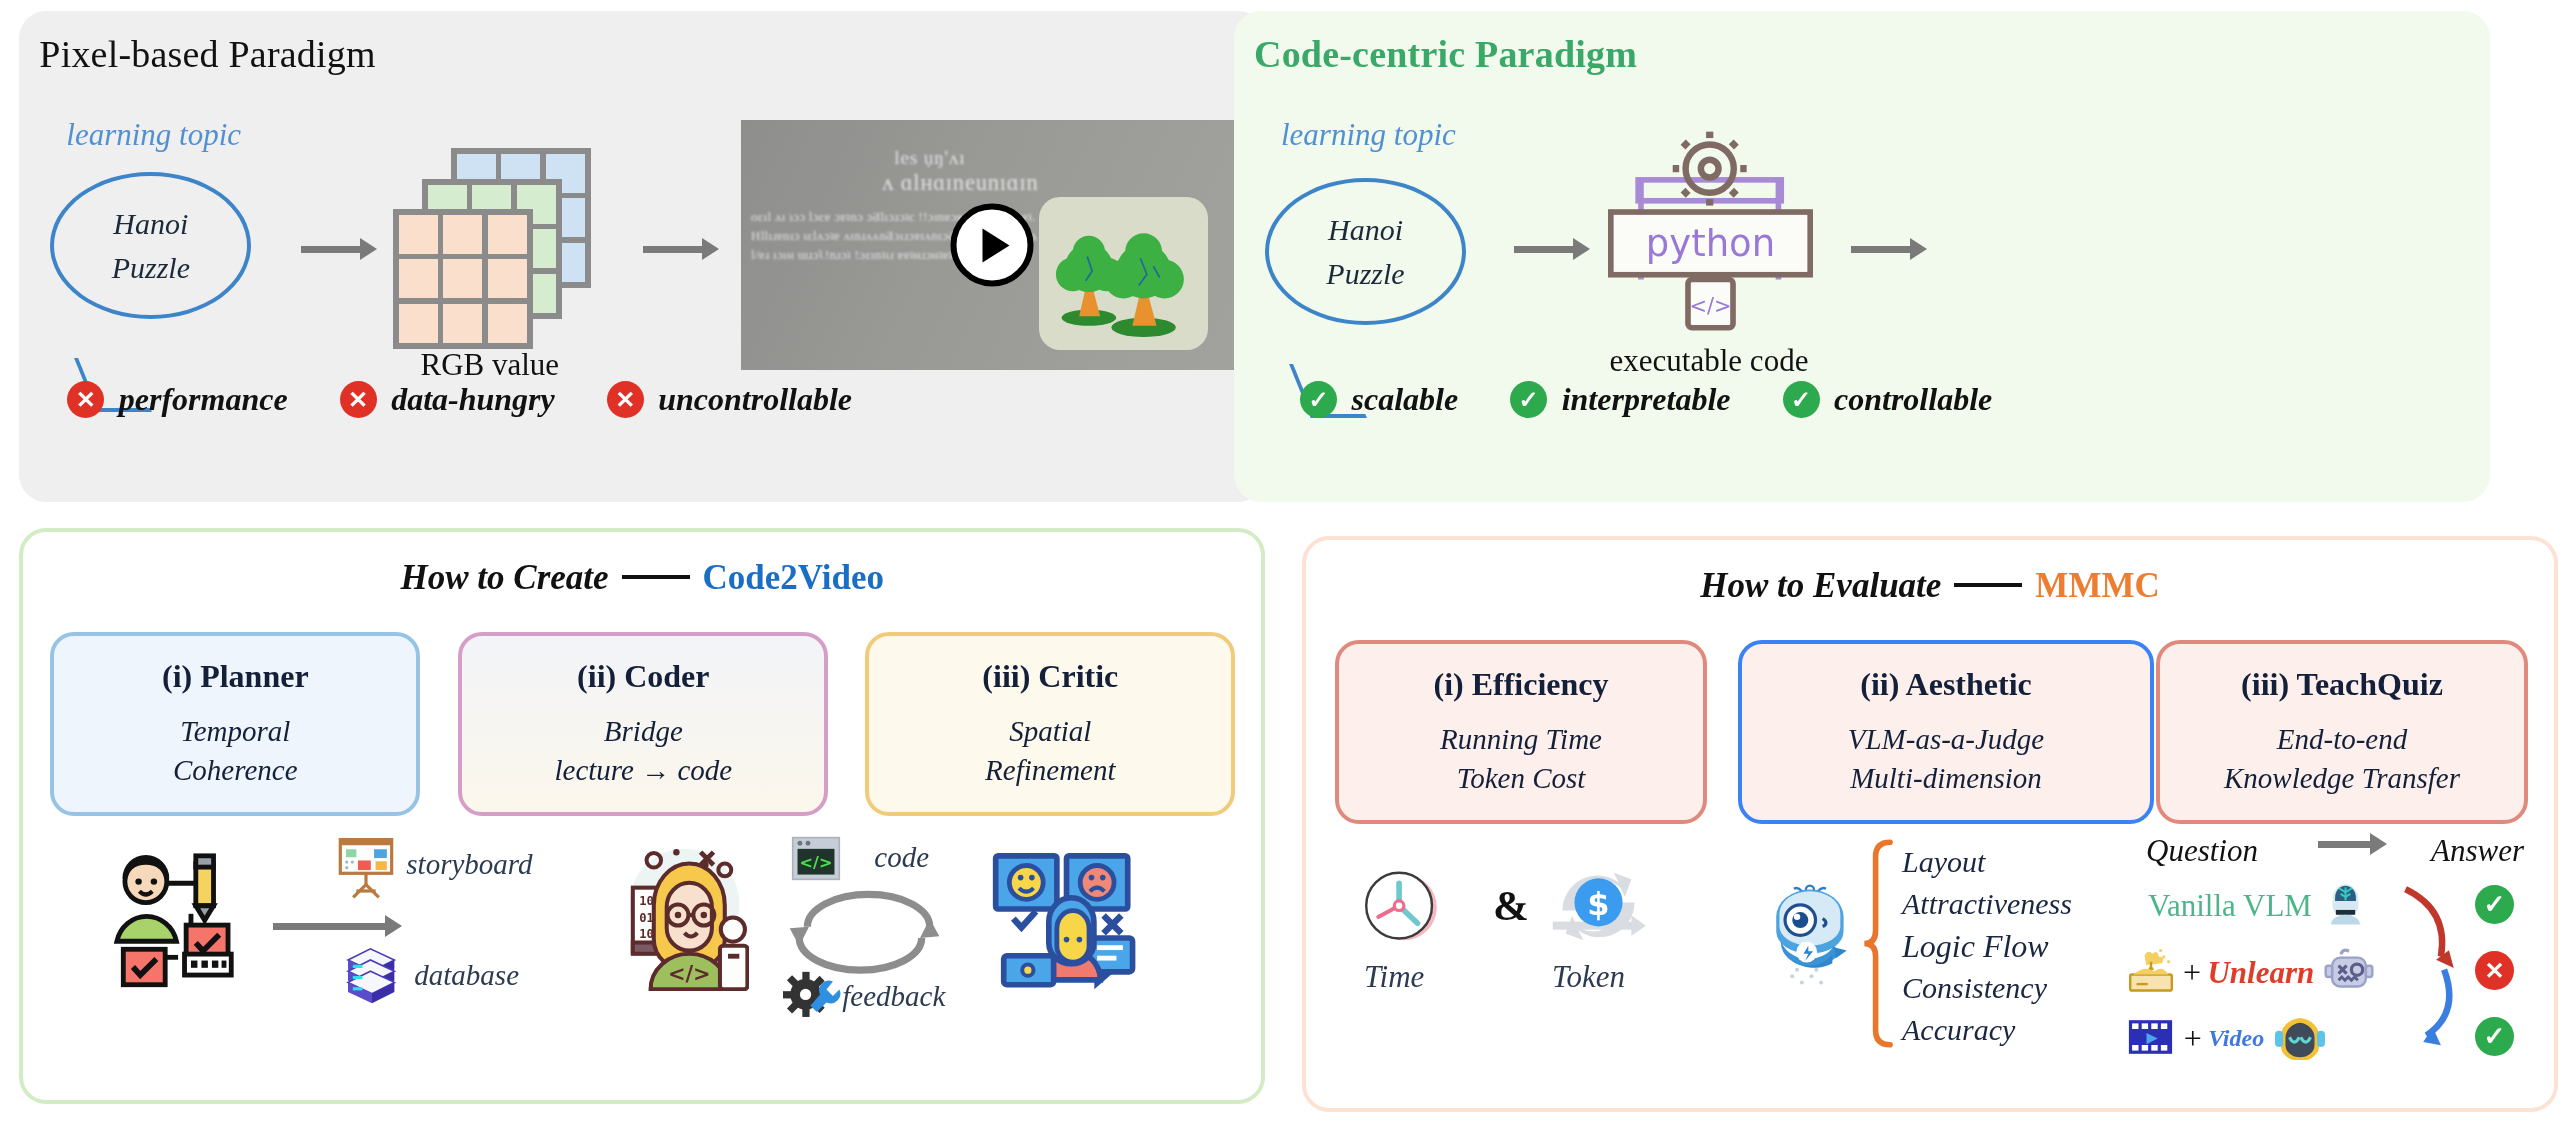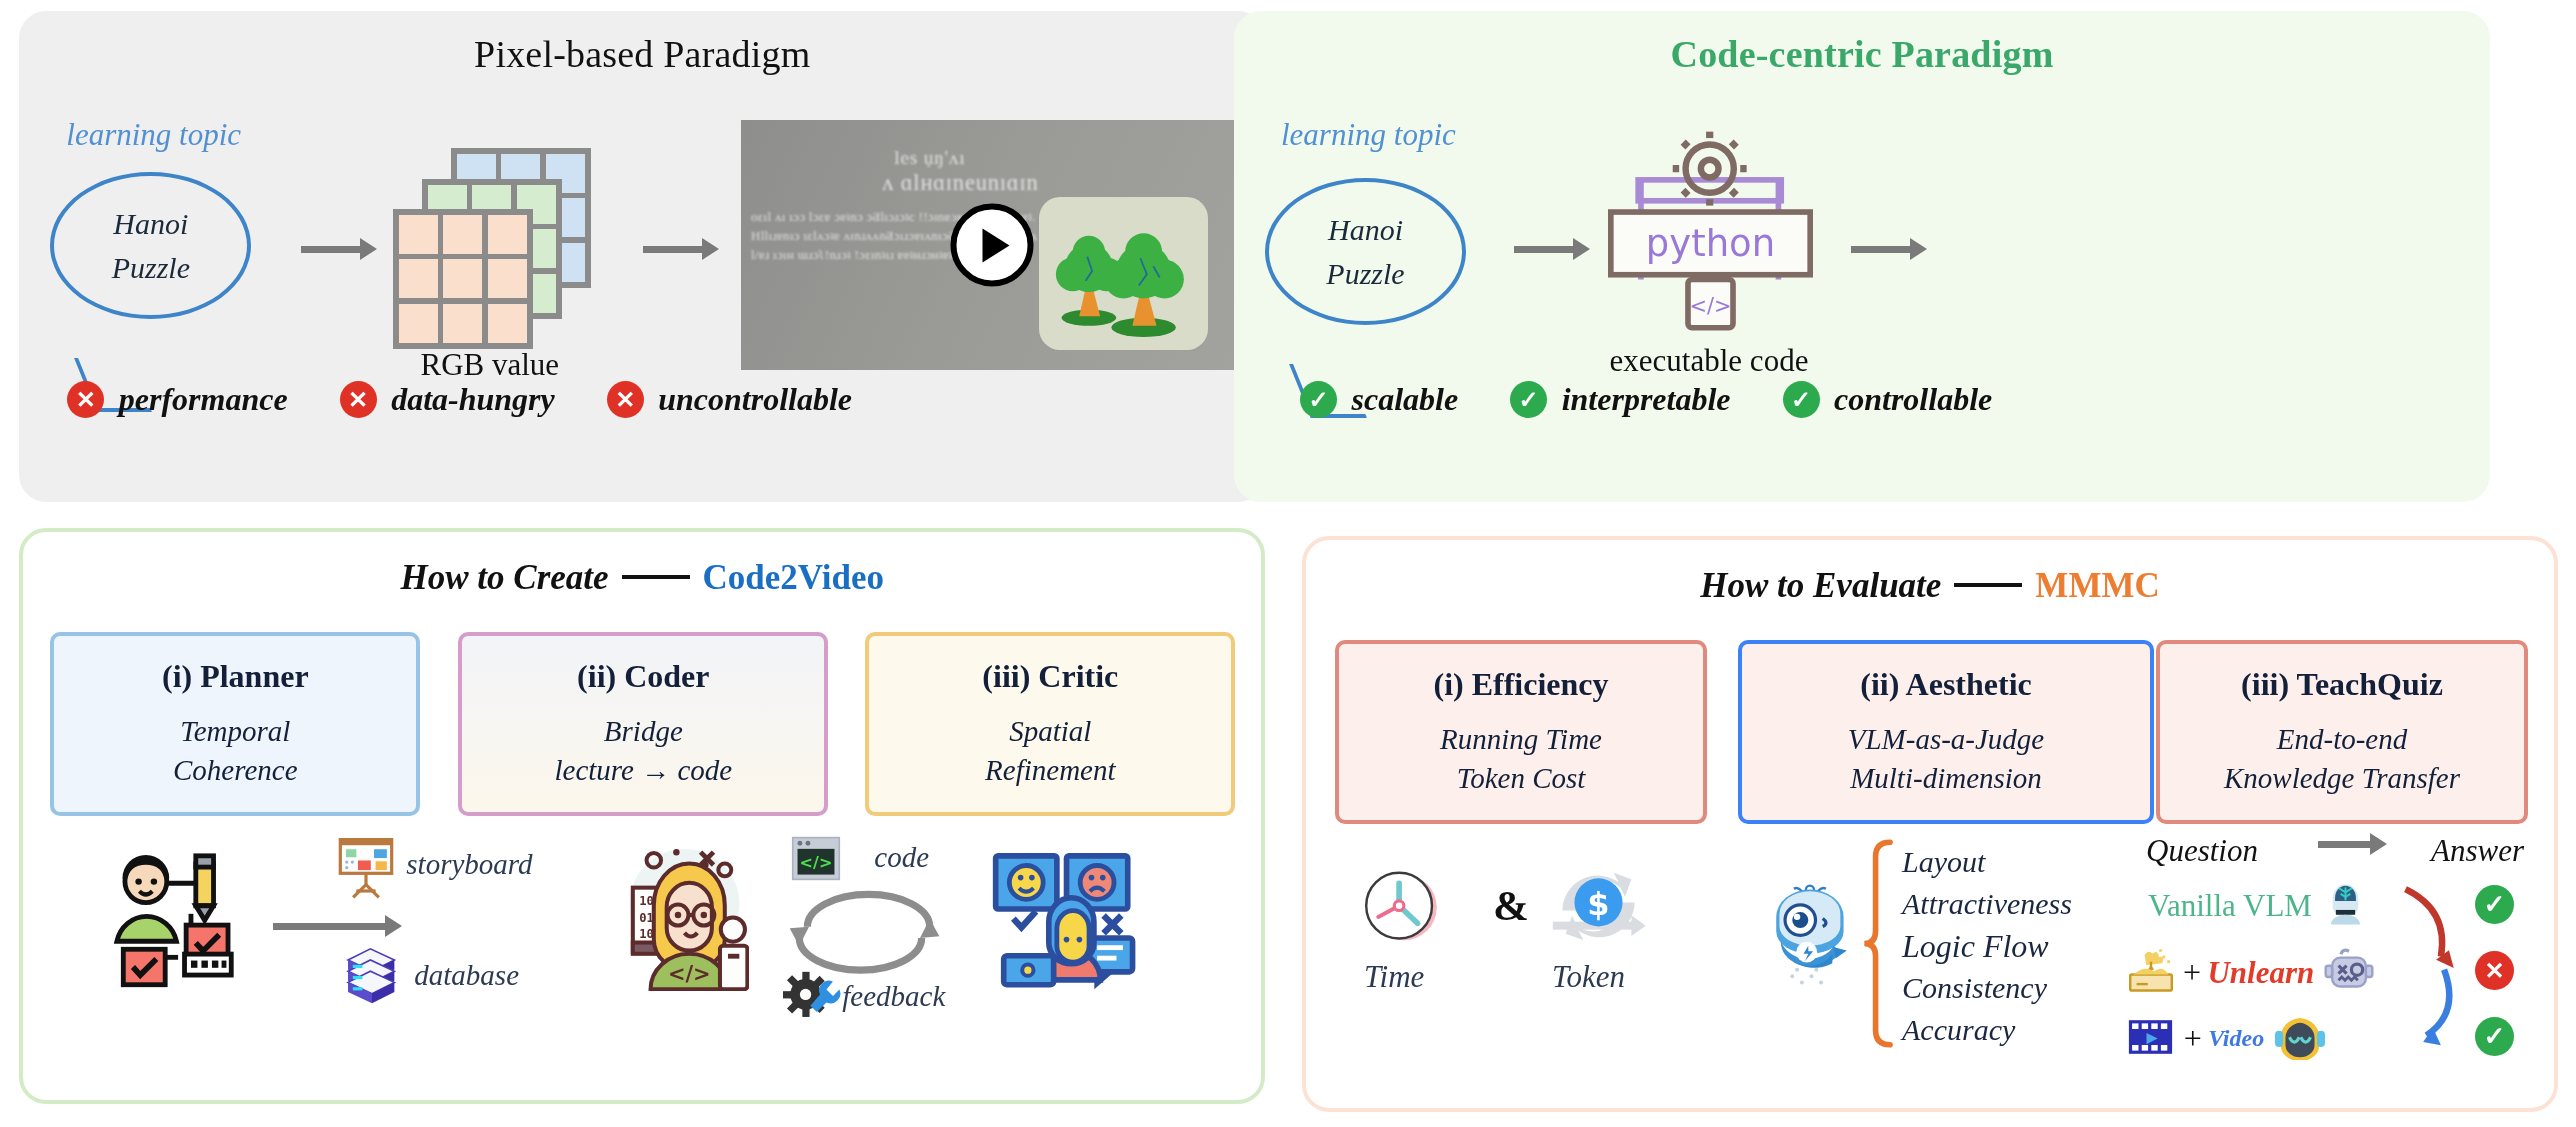--- a/index.html
+++ b/index.html
@@ -10,22 +10,22 @@
   
   #p-pixel{left:19.3px;top:11.3px;width:1246px;height:491px;background:#efefef;
            border-radius:27px;}
   #p-code{left:1234px;top:11.3px;width:1256px;height:491px;background:#f1faec;
           border-radius:27px;}
   #p-create{left:19.3px;top:528px;width:1246px;height:576px;background:#fff;
             border:4px solid #d3ecc6;border-radius:27px;}
   #p-eval{left:1302px;top:528px;width:1256px;height:576px;background:#fff;
           border:4px solid #fbe2d4;border-radius:27px;margin-top:8px;}
 
-  .ptitle{position:absolute;width:100%;text-align:center;font-size:38px;
-          letter-spacing:0.2px;}
+  .ptitle{position:absolute;width:100%;font-size:38px;
+          letter-spacing:0.2px;padding-left:20px;}
   .ptitle.dark{color:#111;font-family:"Liberation Serif",serif;}
   .ptitle.green{color:#3aa869;font-weight:bold;}
 
   .learning-topic{position:absolute;font-style:italic;color:#5090d3;
         font-size:31px;font-family:"Liberation Serif",serif;}
 
   
   .bubble{position:absolute;width:201px;height:147px;border:4px solid #3d85c8;
           border-radius:50%/50%;box-sizing:border-box;display:flex;
           flex-direction:column;align-items:center;justify-content:center;}
@@ -86,21 +86,21 @@
   #green-arrow{position:absolute;left:1253px;top:211px;width:135px;height:74px;}
 
   
   .sechead{position:absolute;width:100%;text-align:center;font-size:35px;
      font-style:italic;font-weight:bold;color:#111;}
   .sechead .dash{display:inline-block;width:68px;height:4.8px;background:#111;
      vertical-align:middle;margin:0 13px 8px;}
   .sechead .accent{font-style:normal;}
 
   
-  .card{position:absolute;box-sizing:border-box;border-radius:10px;
+  .card{position:absolute;box-sizing:border-box;border-radius:24px;
      display:flex;flex-direction:column;align-items:center;justify-content:center;}
   .card .h{font-weight:bold;font-size:32px;color:#14203a;margin-bottom:17.7px;
      font-family:"Liberation Serif",serif;}
   .card .s{font-style:italic;font-size:29px;color:#13203a;line-height:1.35;
      text-align:center;font-family:"Liberation Serif",serif;}
 
   .ilabel{position:absolute;font-style:italic;font-size:29px;color:#2c3a52;
      font-family:"Liberation Serif",serif;}
   .ilabel.dk{color:#1a2740;}
 </style>

